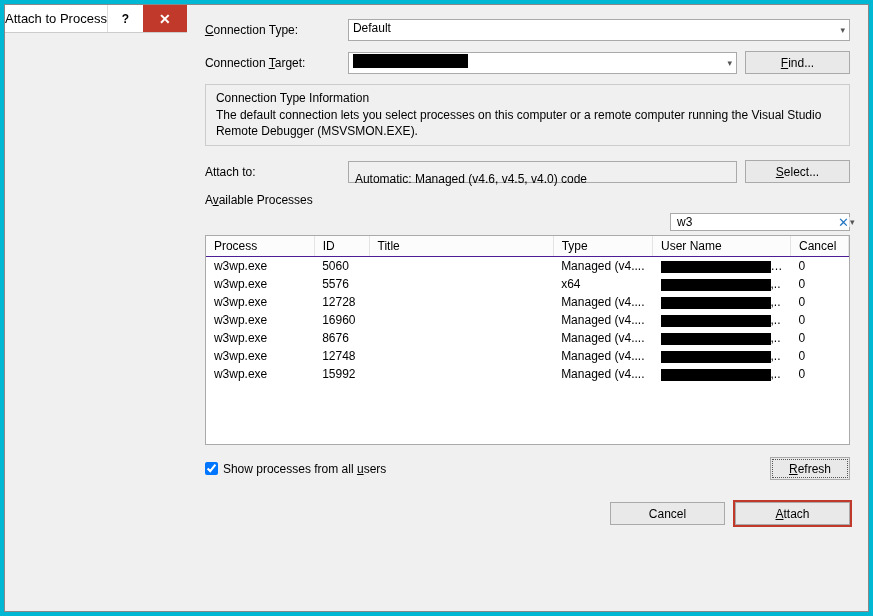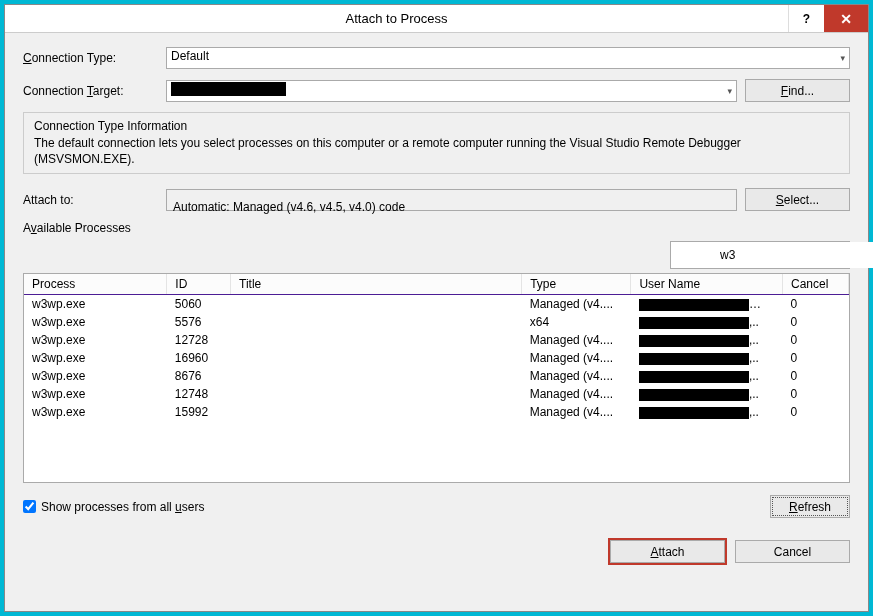--- a/index.html
+++ b/index.html
@@ -10,21 +10,21 @@
   width: 873px;
   height: 616px;
   padding: 4px;
 }
 .window {
   background: #f0f0f0;
   width: 100%;
   height: 100%;
   border: 1px solid #888;
   display: flex;
-  flex-direction: column;
+  flex-direction: row;
 }
 .titlebar {
   background: #fff;
   border-bottom: 1px solid #ccc;
   display: flex;
   align-items: center;
   height: 28px;
   position: relative;
 }
 .titlebar .title {
@@ -111,26 +111,25 @@
   line-height: 18px;
 }
 .section-label { margin-bottom: 6px; }
 .filter-row {
   display: flex;
   justify-content: flex-end;
   margin-bottom: 4px;
 }
 .filter-box {
   width: 180px;
-  height: 28px;
-  border: 1px solid #aaa;
-  background: #fff;
-  display: flex;
-  align-items: center;
-  padding-left: 43px;
+  height: 18px;
+  border: 1px solid #aaa;
+  background: #fff;
+  display: flex;
+  align-items: center;
 }
 .filter-input {
   flex: 1;
   border: none;
   outline: none;
   padding: 0 6px;
   font-size: 12px;
   font-family: inherit;
   height: 100%;
 }
@@ -353,18 +352,18 @@
     <div class="bottom-row">
       <label class="checkbox-wrap">
         <input type="checkbox" checked="" style="">
         <span>Show processes from all <span class="underline">u</span>sers</span>
       </label>
       <div class="spacer"></div>
       <button class="btn refresh"><span class="underline">R</span>efresh</button>
     </div>
 
     <div class="actions">
+      <button class="btn cancel">Cancel</button>
       <button class="btn attach"><span class="underline">A</span>ttach</button>
-      <button class="btn cancel">Cancel</button>
     </div>
 
   </div>
 </div>
 
 </body></html>

